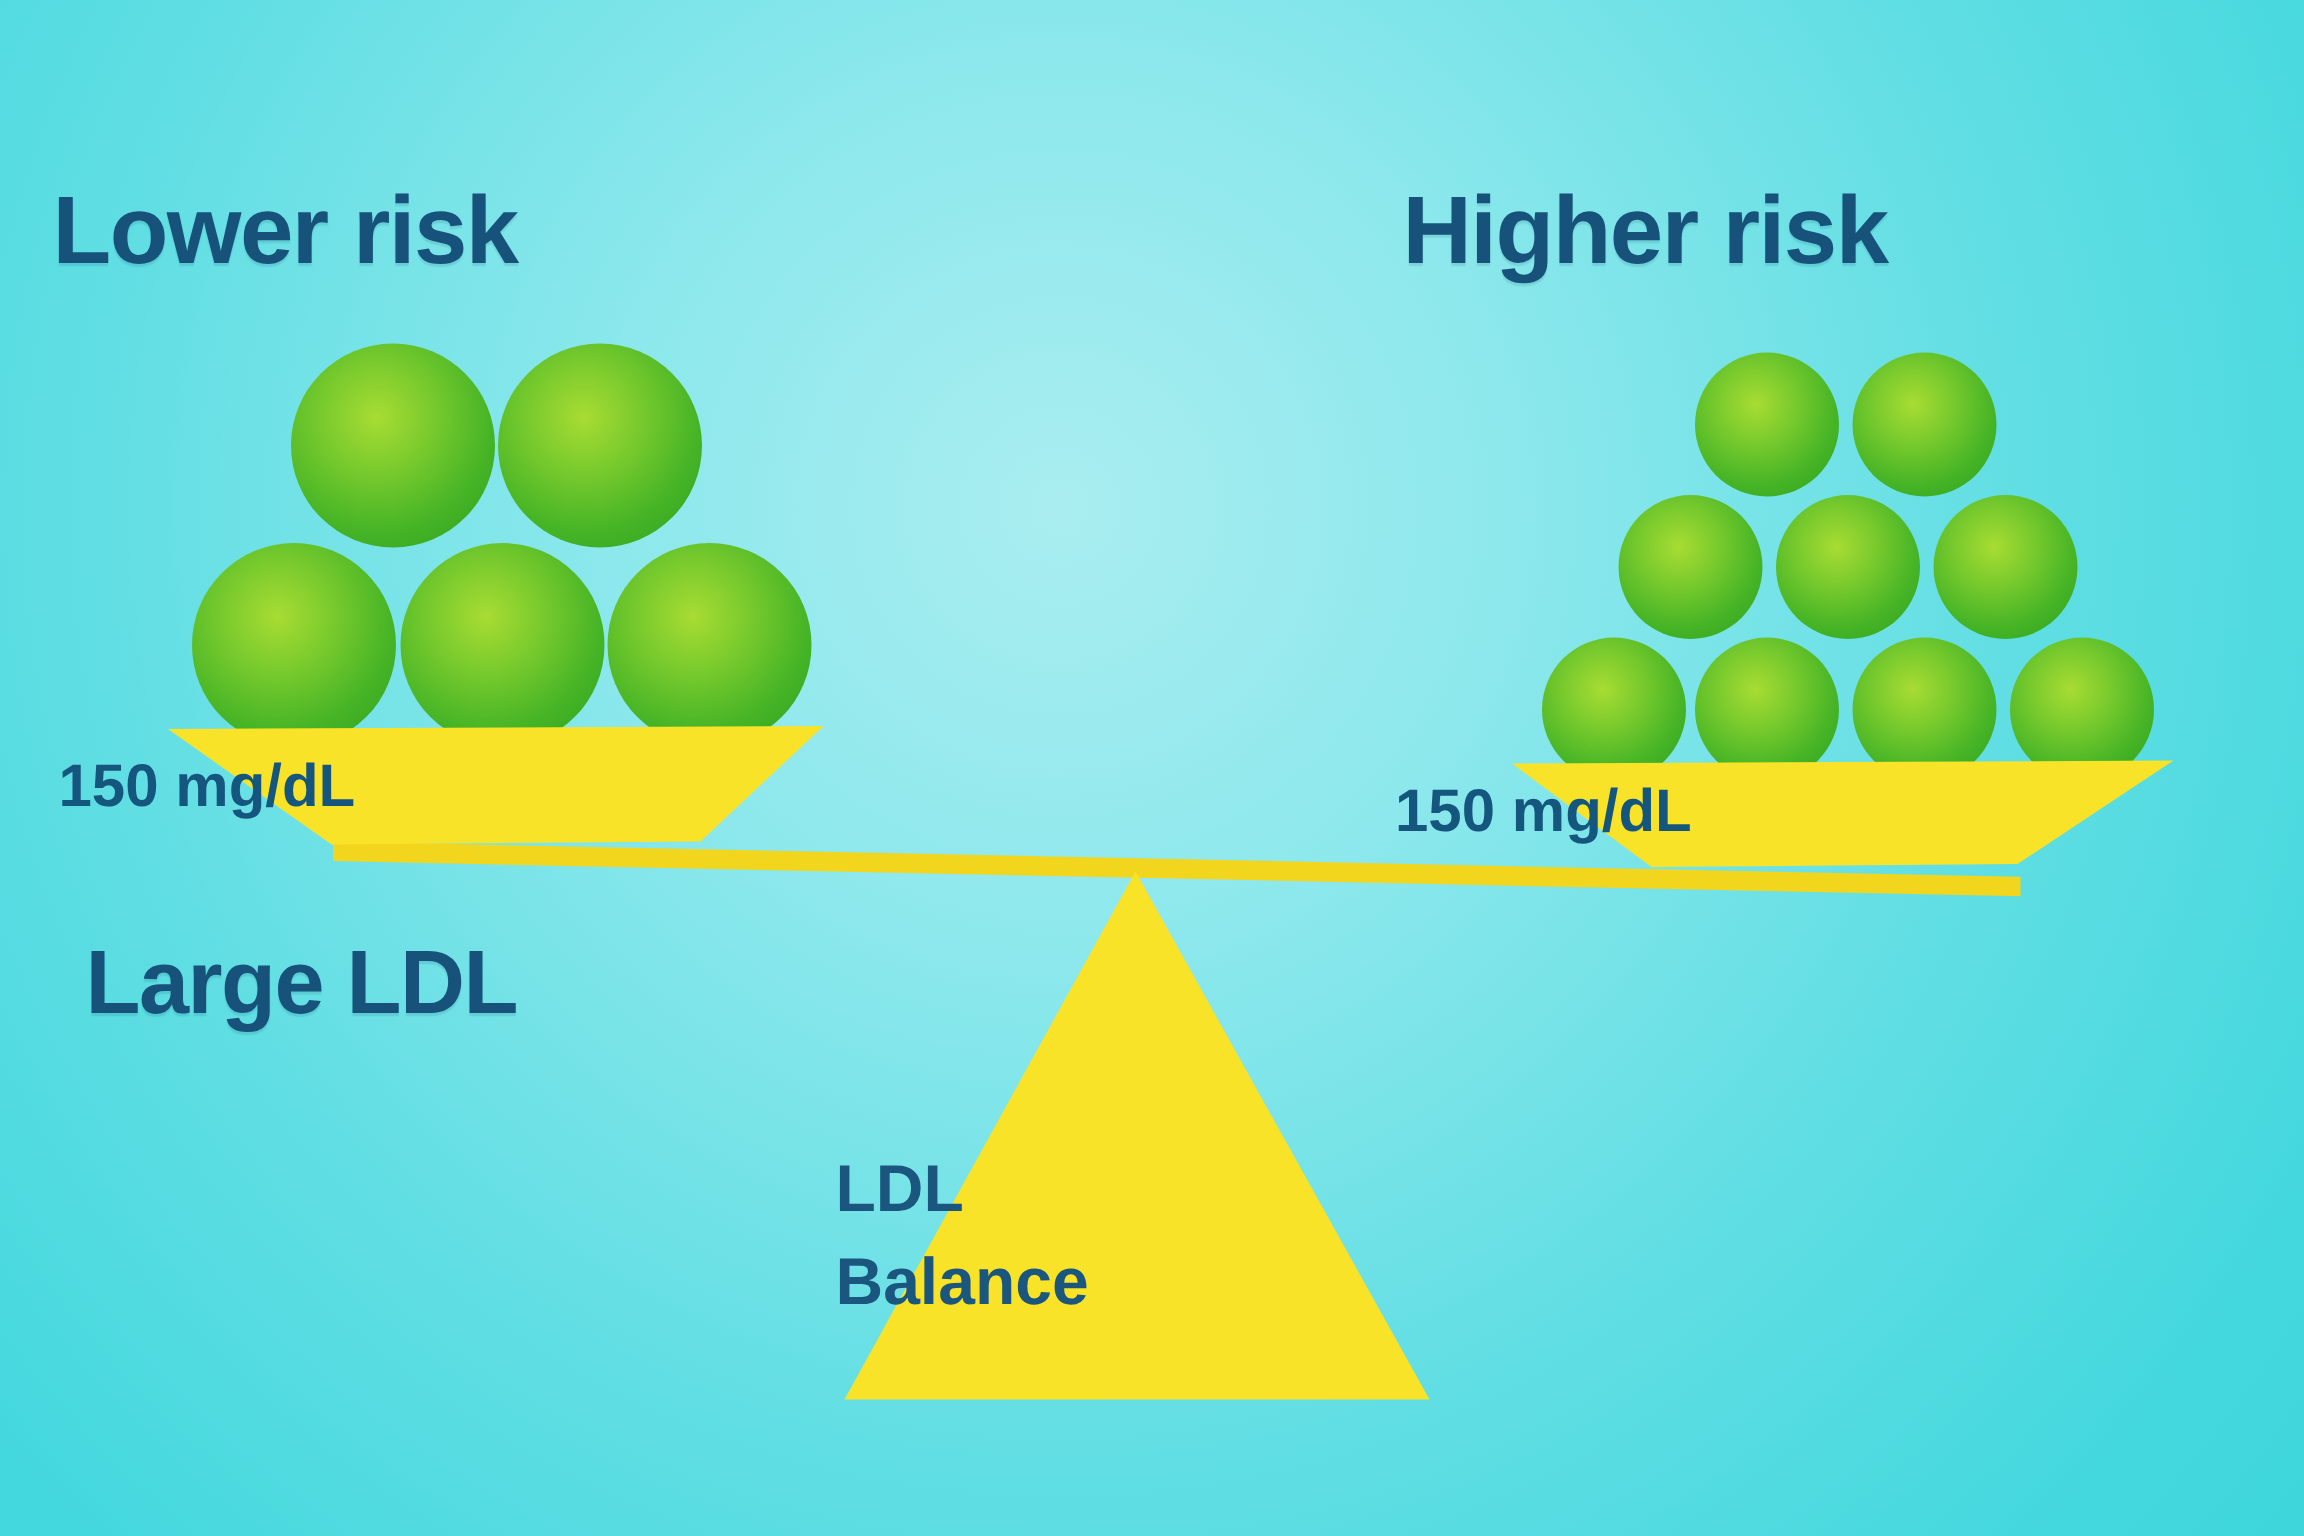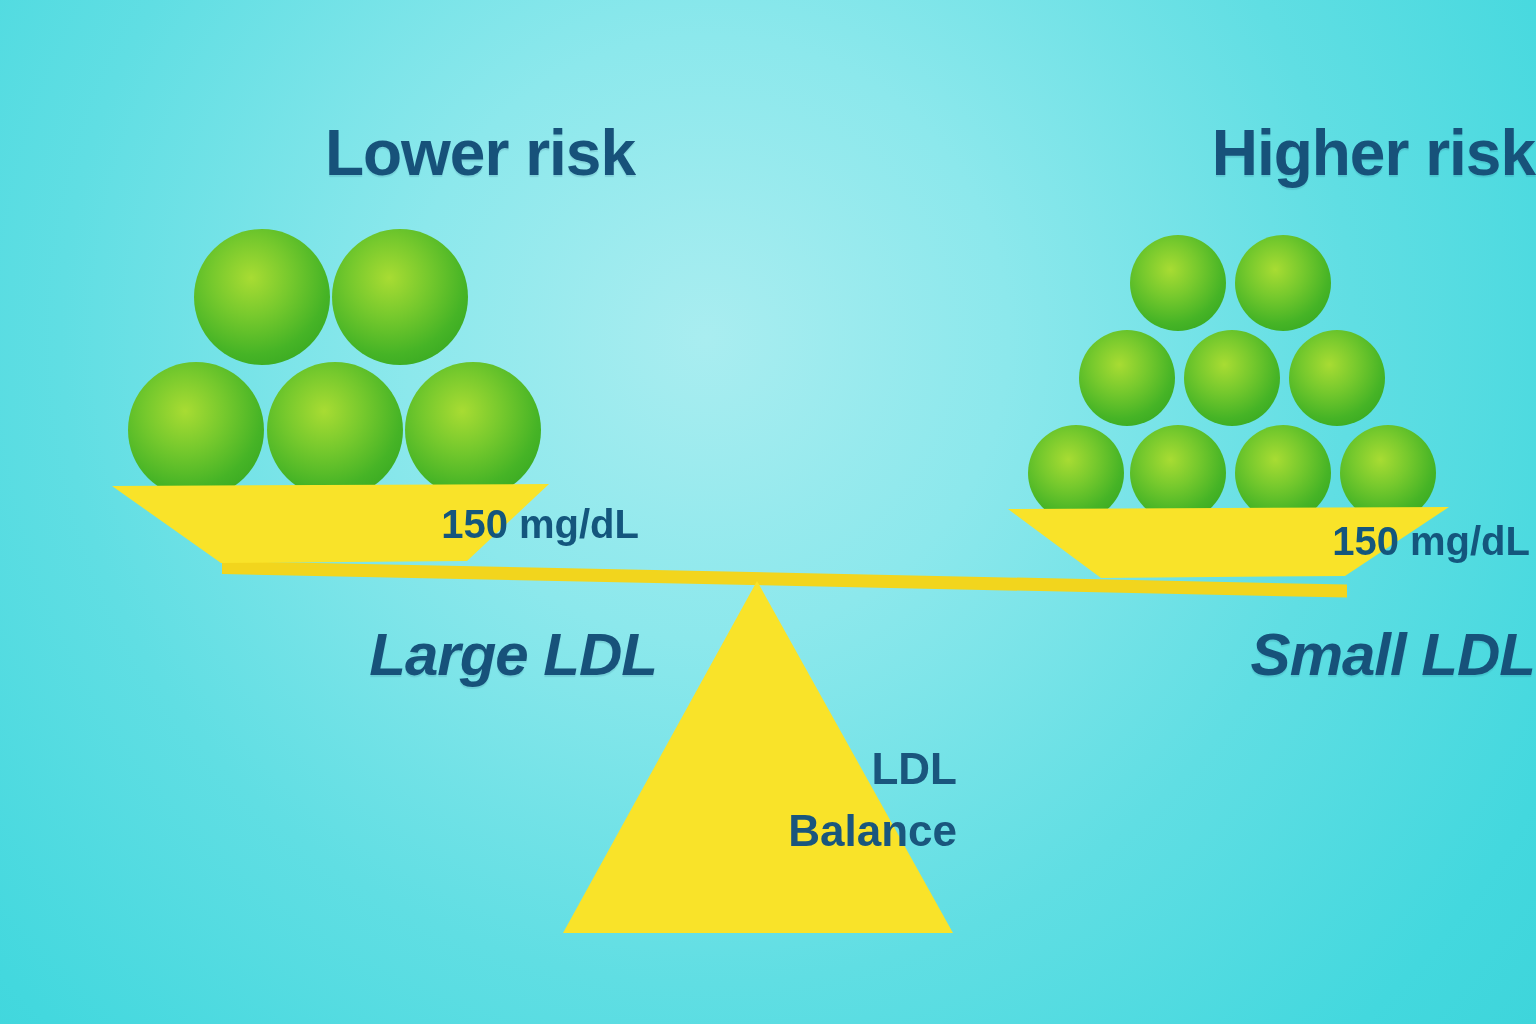--- a/index.html
+++ b/index.html
@@ -20,21 +20,21 @@
   svg.scene {
     position: absolute;
     left: 0; top: 0;
     width: 1536px; height: 1024px;
     display: block;
   }
   .txt {
     position: absolute;
     color: #17527a;
     font-weight: 700;
-    text-align: right;
+    text-align: left;
     white-space: nowrap;
     text-shadow: 0 2px 1px rgba(10, 60, 90, 0.12);
   }
   .risk-title {
     width: 600px;
     font-size: 64px;
     line-height: 64px;
     letter-spacing: -1px;
   }
   .pan-value {
@@ -43,21 +43,21 @@
     line-height: 52px;
     color: #14567d;
     text-shadow: none;
   }
   .type-label {
     width: 600px;
     font-size: 60px;
     line-height: 74px;
     letter-spacing: -1px;
   }
-  .type-label span { display: block; font-style: italic; }
+  .type-label span { display: block; }
   .fulcrum-label {
     width: 400px;
     font-size: 44px;
     line-height: 62px;
     color: #1a567d;
     text-shadow: none;
   }
   .fulcrum-label span { display: block; }
 </style>
 </head>
@@ -106,21 +106,20 @@
   <div class="txt risk-title" style="left:35px; top:121px;">Lower risk</div>
   <div class="txt risk-title" style="left:935px; top:121px;">Higher risk</div>
 
   <div class="txt pan-value" style="left:39px; top:498px;">150 mg/dL</div>
   <div class="txt pan-value" style="left:930px; top:515px;">150 mg/dL</div>
 
   <div class="txt type-label" style="left:57px; top:618px;">
     <span>Large LDL</span>
   </div>
   <div class="txt type-label" style="left:935px; top:618px;">
-    <span>Small LDL</span>
   </div>
 
-  <div class="txt fulcrum-label" style="left:557px; top:738px;">
+  <div class="txt fulcrum-label" style="left:557px; top:762px;">
     <span>LDL</span>
     <span>Balance</span>
   </div>
 
 </div>
 
 </body></html>

